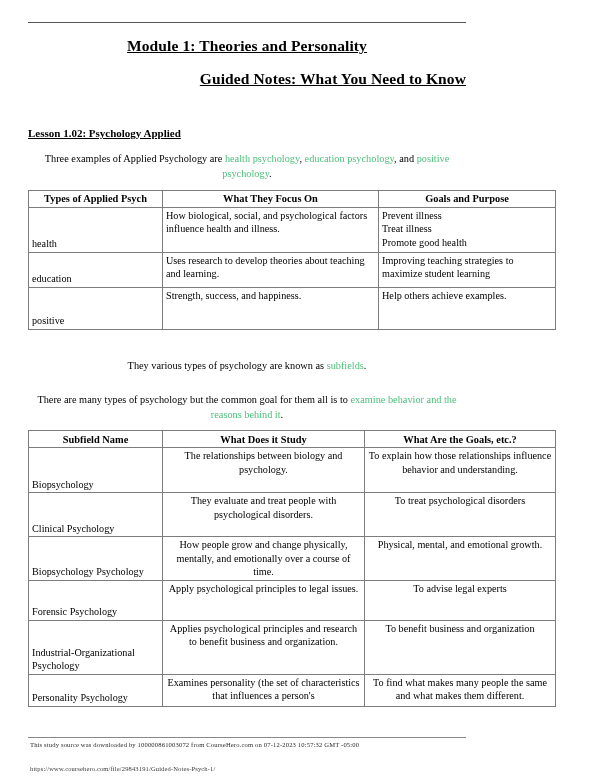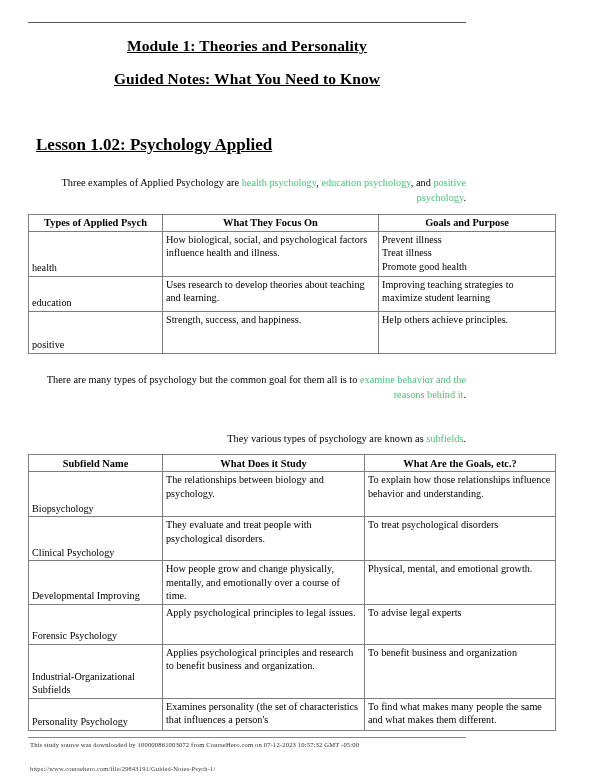--- a/index.html
+++ b/index.html
@@ -37,36 +37,36 @@
   h1.doc-title, h1.doc-sub {
     font-size: 15.5px;
     font-weight: bold;
     text-align: center;
     text-decoration: underline;
     margin: 0;
     line-height: 1.35;
     letter-spacing: 0.1px;
   }
   h1.doc-title { margin-top: 6px; }
-  h1.doc-sub { margin-top: 12px; }
+  h1.doc-sub { margin-top: 12px; text-align: right; }
 
   h2.lesson {
-    font-size: 17px;
+    font-size: 11px;
     font-weight: bold;
     text-decoration: underline;
-    margin: 8px;
+    margin: 0;
     padding-top: 37px;
     text-align: left;
   }
   p.para {
     font-size: 10.3px;
     line-height: 1.45;
     margin: 0;
     padding-top: 13px;
-    text-align: right;
+    text-align: center;
   }
   .fill {
     color: #4dbf7a;
   }
   h3.section-head {
     font-size: 12px;
     font-weight: bold;
     text-decoration: underline;
     text-align: center;
     margin: 0;
@@ -99,21 +99,21 @@
   table.t1 col.c3 { width: 177px; }
   
   table.t2 col.c1 { width: 134px; }
   table.t2 col.c2 { width: 202px; }
   table.t2 col.c3 { width: 191px; }
 
   table.t1 td.name { vertical-align: bottom; text-align: left; margin-top: 28px; }
   table.t1 td.body { vertical-align: top; text-align: left; }
 
   table.t2 td.name { vertical-align: bottom; text-align: left; }
-  table.t2 td.body { vertical-align: top; text-align: left; }
+  table.t2 td.body { vertical-align: top; text-align: center; }
 
   .row-tall-1 { height: 45px; }
   .row-tall-2 { height: 35px; }
   .row-tall-3 { height: 42px; }
 
   .r2a { height: 45px; }
   .r2b { height: 44px; }
   .r2c { height: 42px; }
   .r2d { height: 40px; }
   .r2e { height: 54px; }
@@ -188,28 +188,28 @@
 Promote good health</td>
         </tr>
         <tr class="row-tall-2">
           <td class="name">education</td>
           <td class="body">Uses research to develop theories about teaching and learning.</td>
           <td class="body" style="white-space:pre-line">Improving teaching strategies to maximize student learning</td>
         </tr>
         <tr class="row-tall-3">
           <td class="name">positive</td>
           <td class="body">Strength, success, and happiness.</td>
-          <td class="body" style="white-space:pre-line">Help others achieve principles.</td>
+          <td class="body" style="white-space:pre-line">Help others achieve examples.</td>
         </tr>
       </tbody>
     </table>
 
+    <p class="para" style="padding-top:29px"><span>They various types of psychology are known as </span><span class="fill">subfields</span><span>.</span></p>
+
     <p class="para" style="padding-top:19px"><span>There are many types of psychology but the common goal for them all is to </span><span class="fill">examine behavior and the reasons behind it</span><span>.</span></p>
-
-    <p class="para" style="padding-top:29px"><span>They various types of psychology are known as </span><span class="fill">subfields</span><span>.</span></p>
 
 
     <table class="notes t2">
       <colgroup>
           <col class="c1">
           <col class="c2">
           <col class="c3">
         </colgroup>
       <thead>
         <tr>
@@ -223,31 +223,31 @@
           <td class="name">Biopsychology</td>
           <td class="body">The relationships between biology and psychology.</td>
           <td class="body">To explain how those relationships influence behavior and understanding.</td>
         </tr>
         <tr class="r2b">
           <td class="name">Clinical Psychology</td>
           <td class="body">They evaluate and treat people with psychological disorders.</td>
           <td class="body">To treat psychological disorders</td>
         </tr>
         <tr class="r2c">
-          <td class="name">Developmental Improving</td>
+          <td class="name">Biopsychology Psychology</td>
           <td class="body">How people grow and change physically, mentally, and emotionally over a course of time.</td>
           <td class="body">Physical, mental, and emotional growth.</td>
         </tr>
         <tr class="r2d">
           <td class="name">Forensic Psychology</td>
           <td class="body">Apply psychological principles to legal issues.</td>
           <td class="body">To advise legal experts</td>
         </tr>
         <tr class="r2e">
-          <td class="name">Industrial-Organizational Subfields</td>
+          <td class="name">Industrial-Organizational Psychology</td>
           <td class="body">Applies psychological principles and research to benefit business and organization.</td>
           <td class="body">To benefit business and organization</td>
         </tr>
         <tr class="r2f">
           <td class="name">Personality Psychology</td>
           <td class="body">Examines personality (the set of characteristics that influences a person's</td>
           <td class="body">To find what makes many people the same and what makes them different.</td>
         </tr>
       </tbody>
     </table>

